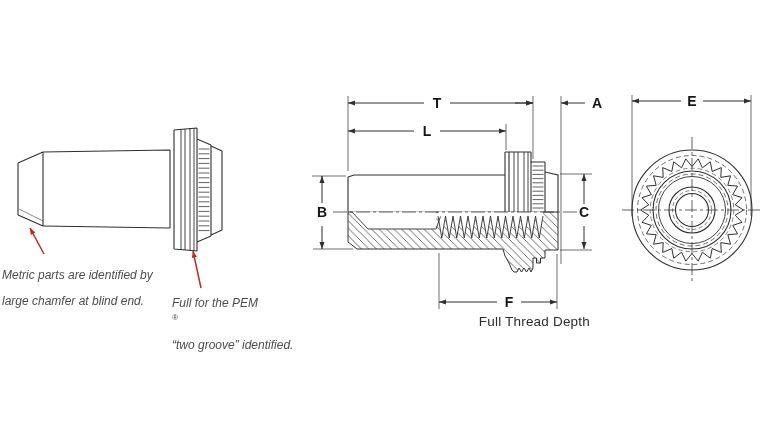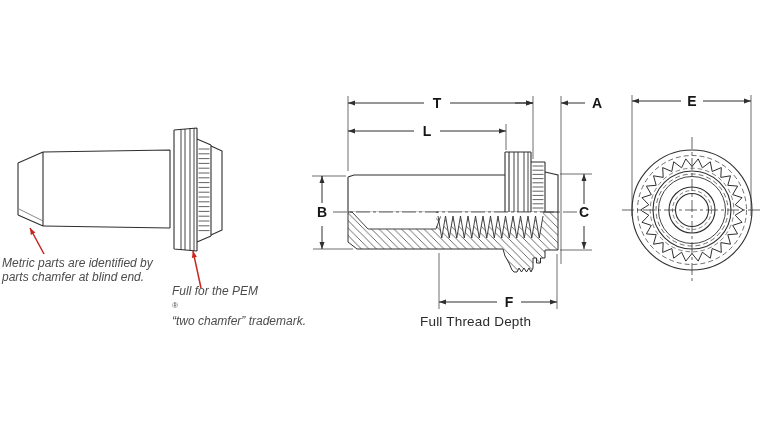--- a/index.html
+++ b/index.html
@@ -5,24 +5,24 @@
   html,body{margin:0;padding:0;background:#ffffff;}
   .canvas{
     position:relative;width:768px;height:426px;background:#ffffff;
     font-family:"Liberation Sans",sans-serif;overflow:hidden;
   }
   svg{position:absolute;left:0;top:0;}
   .note{
     position:absolute;font-style:italic;color:#4c4c4c;
     font-size:12px;line-height:13.5px;white-space:nowrap;
   }
-  .note span{display:block;}
+  .note span{display:block;margin-top:12px;}
   .note sup{font-size:8px;vertical-align:4px;}
   .ftd{
-    position:absolute;left:420px;top:314px;width:170px;text-align:left;
+    position:absolute;left:420px;top:314px;width:170px;text-align:right;
     color:#2b2b2b;font-size:13.5px;letter-spacing:.2px;
   }
   .dimletter{
     font-family:"Liberation Sans",sans-serif;font-weight:bold;
     font-size:14px;fill:#161616;
   }
 </style>
 </head>
 <body>
 
@@ -185,23 +185,23 @@
     <circle cx="692" cy="210" r="33.5" stroke="#2f2f2f" stroke-width="0.9"></circle>
     <circle cx="692" cy="210" r="23" stroke="#2f2f2f" stroke-width="1.1"></circle>
     <circle cx="692" cy="210" r="19.5" stroke="#4a4a4a" stroke-width="0.7" stroke-dasharray="4 2.5"></circle>
     <circle cx="692" cy="210" r="16.5" stroke="#2f2f2f" stroke-width="1.1"></circle>
     <path d="M622,210 L763,210 M692,137 L692,284" stroke="#3a3a3a" stroke-width="0.8" stroke-dasharray="12 3 3 3"></path>
   </g>
 </svg>
 
 <div class="note" style="left:2px;top:257px;">
   <span>Metric parts are identified by</span>
-  <span>parts chamfer at blind end.</span>
+  <span>large chamfer at blind end.</span>
 </div>
 
 <div class="note" style="left:172px;top:285px;">
   <span><span>Full for the PEM</span><sup>®</sup></span>
-  <span>“two chamfer” trademark.</span>
+  <span>“two groove” identified.</span>
 </div>
 
 <div class="ftd">Full Thread Depth</div>
 
 </div>
 
 </body></html>

